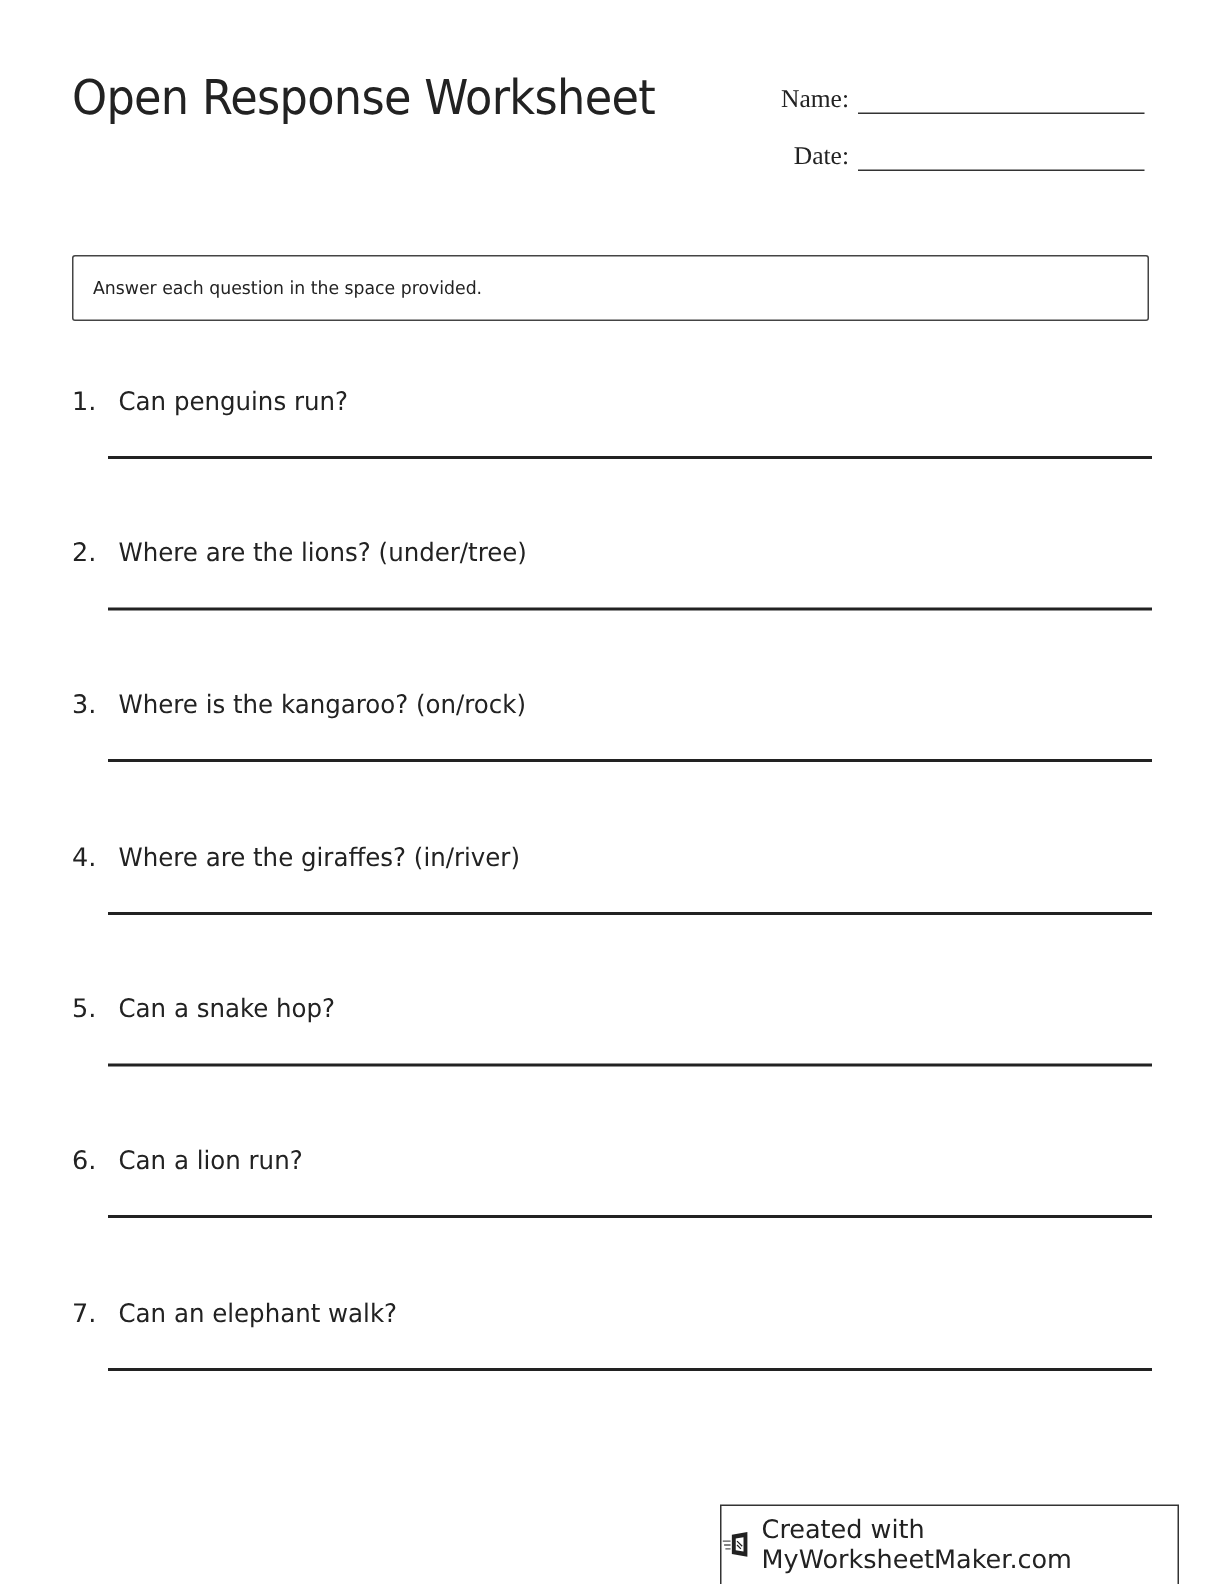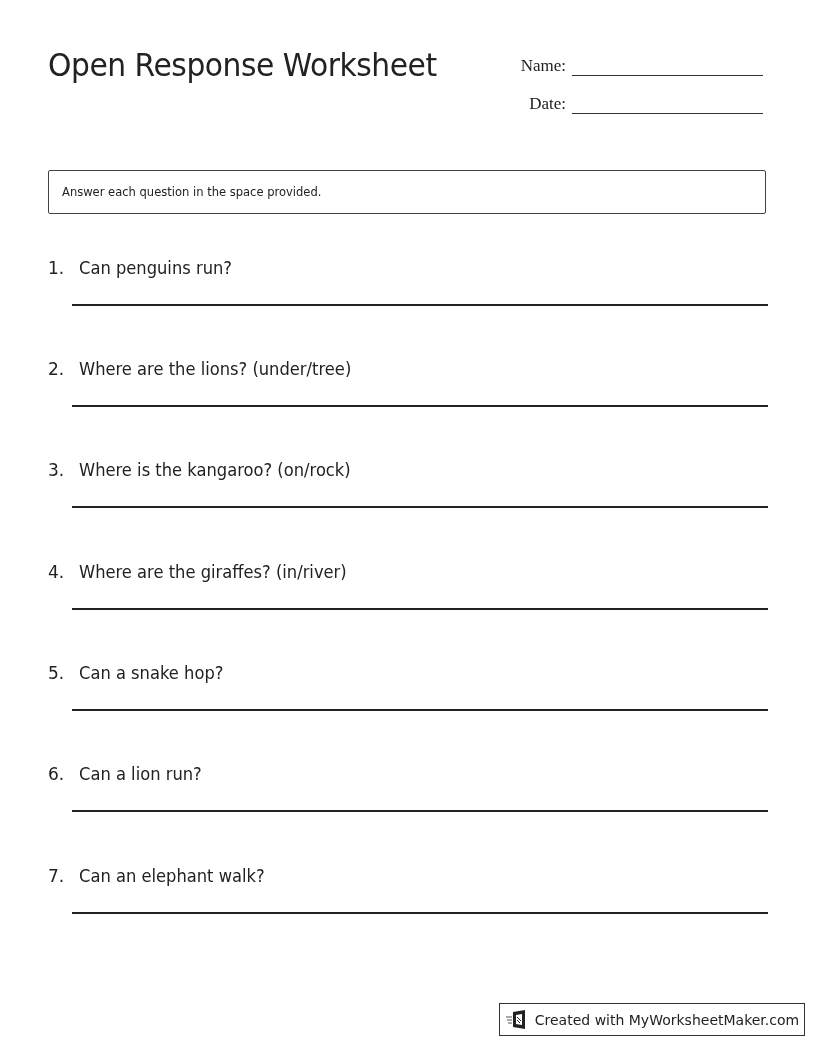--- a/index.html
+++ b/index.html
@@ -14,23 +14,23 @@
   .field-line { width: 191px; border-bottom: 1px solid #333; height: 18px; }
   .instructions { position: absolute; left: 48px; top: 170px; width: 718px; height: 44px;
                   border: 1px solid #444; border-radius: 2px; box-sizing: border-box;
                   font-size: 12px; line-height: 42px; padding-left: 13px; color: #222; }
   .instructions span { display: inline-block; transform: scaleX(0.96); transform-origin: left; }
   .q { position: absolute; left: 48px; width: 720px; }
   .q-num { position: absolute; left: 0; top: 0; font-size: 17px; color: #222; }
   .q-text { position: absolute; left: 31px; top: 0; font-size: 17px; color: #222;
             white-space: nowrap; transform: scaleX(0.96); transform-origin: left; }
   .q-line { position: absolute; left: 24px; top: 46px; width: 696px; border-bottom: 2px solid #222; }
-  .footer { position: absolute; left: 499px; top: 1003px; width: 306px; height: 33px;
+  .footer { position: absolute; left: 480px; top: 1003px; width: 306px; height: 54px;
             border: 1px solid #333; box-sizing: border-box; display: flex; align-items: center;
-            justify-content: center; font-size: 14px; color: #222; }
+            justify-content: center; font-size: 17px; color: #222; }
   .footer svg { margin-right: 6px; }
 </style>
 </head>
 <body>
 
 <h1 class="title">Open Response Worksheet</h1>
 
 <div class="field" style="left:506px; top:56px;">
   <span class="field-label">Name:</span>
   <span class="field-line"></span>

